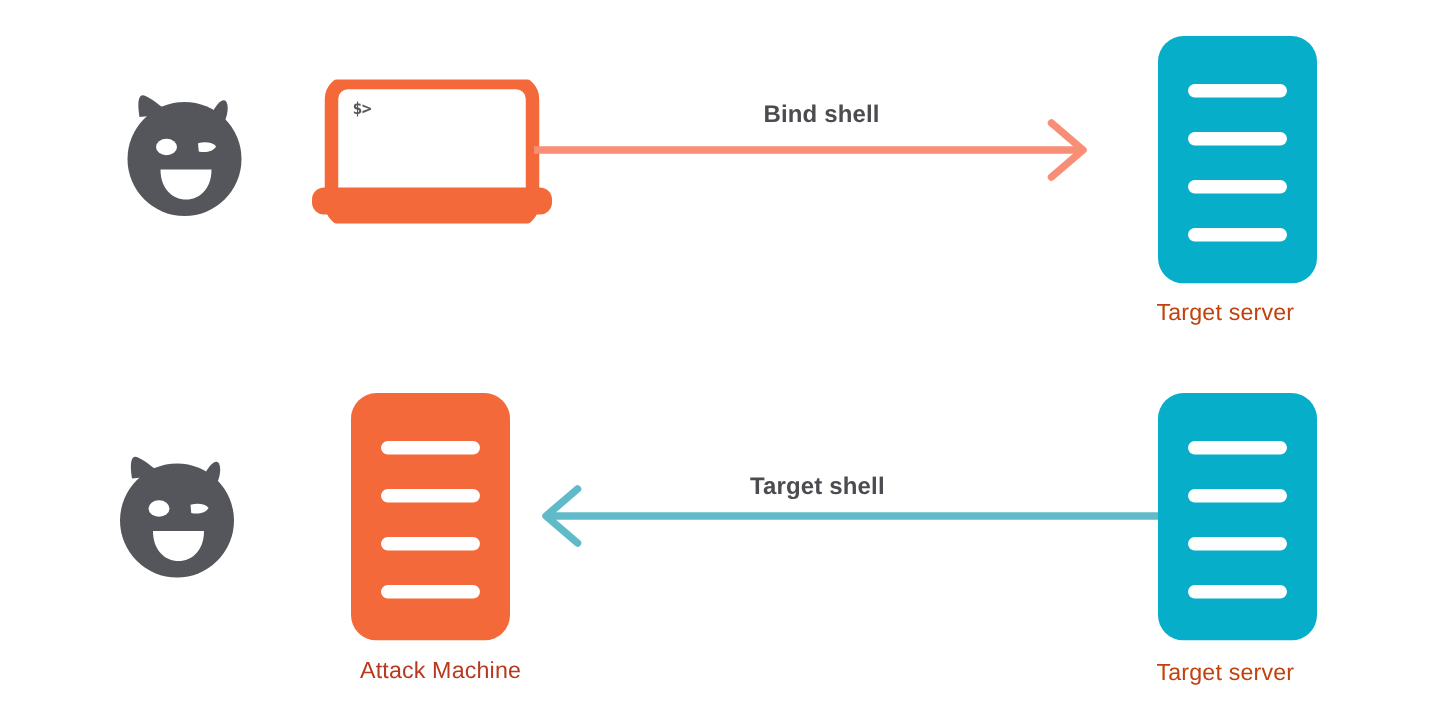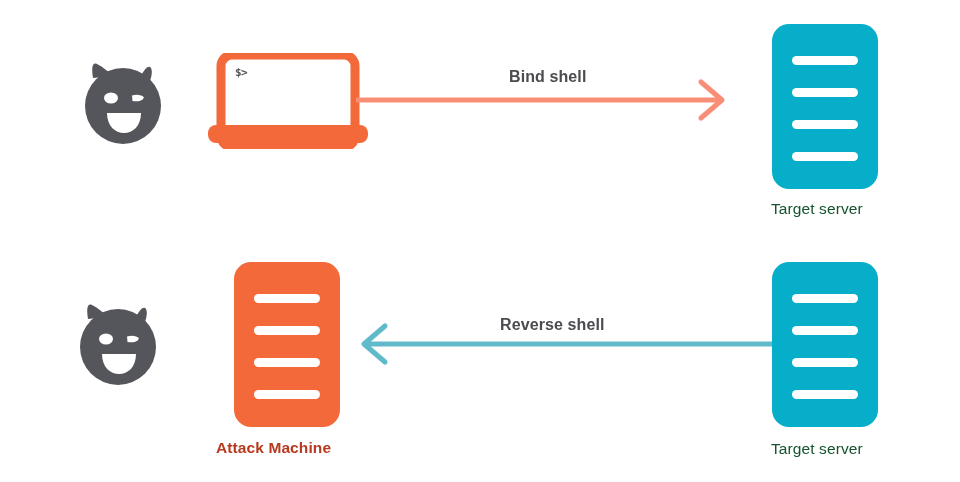--- a/index.html
+++ b/index.html
@@ -34,21 +34,21 @@
   .arrow { height: 44px; }
 
   
   .label {
     font-size: 15.5px;
     font-family: "Liberation Sans", sans-serif;
     white-space: nowrap;
     letter-spacing: 0.1px;
   }
   .label-server {
-    color: #14532d;
+    color: #c2410c;
   }
   .label-attack {
     color: #b73a20;
   }
   .label-flow {
     font-size: 16px;
     color: #4b4b50;
     font-weight: 600;
     white-space: nowrap;
     letter-spacing: 0.1px;
@@ -120,30 +120,30 @@
   <div class="abs machine" style="left:234px; top:262px;">
     <svg viewBox="0 0 106 165" width="106" height="165" xmlns="http://www.w3.org/2000/svg">
       <rect x="0" y="0" width="106" height="165" rx="17" ry="17" fill="#f4693a"></rect>
       <rect x="20" y="32" width="66" height="9" rx="4.5" ry="4.5" fill="#ffffff"></rect>
       <rect x="20" y="64" width="66" height="9" rx="4.5" ry="4.5" fill="#ffffff"></rect>
       <rect x="20" y="96" width="66" height="9" rx="4.5" ry="4.5" fill="#ffffff"></rect>
       <rect x="20" y="128" width="66" height="9" rx="4.5" ry="4.5" fill="#ffffff"></rect>
     </svg>
   </div>
 
-  <div class="abs label label-attack" style="left:216px; top:439px;font-weight:bold;">Attack Machine</div>
+  <div class="abs label label-attack" style="left:240px; top:439px;">Attack Machine</div>
 
   <div class="abs arrow" style="left:358px; top:322px; width:414px;">
     <svg viewBox="0 0 414 44" width="414" height="44" xmlns="http://www.w3.org/2000/svg">
       <line x1="8" y1="22" x2="414" y2="22" stroke="#5fbac9" stroke-width="5" stroke-linecap="round"></line>
       <polyline points="27,4 6,22 27,40" fill="none" stroke="#5fbac9" stroke-width="5" stroke-linecap="round" stroke-linejoin="round"></polyline>
     </svg>
   </div>
 
-  <div class="abs label-flow" style="left:500px; top:316px;">Reverse shell</div>
+  <div class="abs label-flow" style="left:500px; top:316px;">Target shell</div>
 
   <div class="abs machine" style="left:772px; top:262px;">
     <svg viewBox="0 0 106 165" width="106" height="165" xmlns="http://www.w3.org/2000/svg">
       <rect x="0" y="0" width="106" height="165" rx="17" ry="17" fill="#07aec9"></rect>
       <rect x="20" y="32" width="66" height="9" rx="4.5" ry="4.5" fill="#ffffff"></rect>
       <rect x="20" y="64" width="66" height="9" rx="4.5" ry="4.5" fill="#ffffff"></rect>
       <rect x="20" y="96" width="66" height="9" rx="4.5" ry="4.5" fill="#ffffff"></rect>
       <rect x="20" y="128" width="66" height="9" rx="4.5" ry="4.5" fill="#ffffff"></rect>
     </svg>
   </div>

